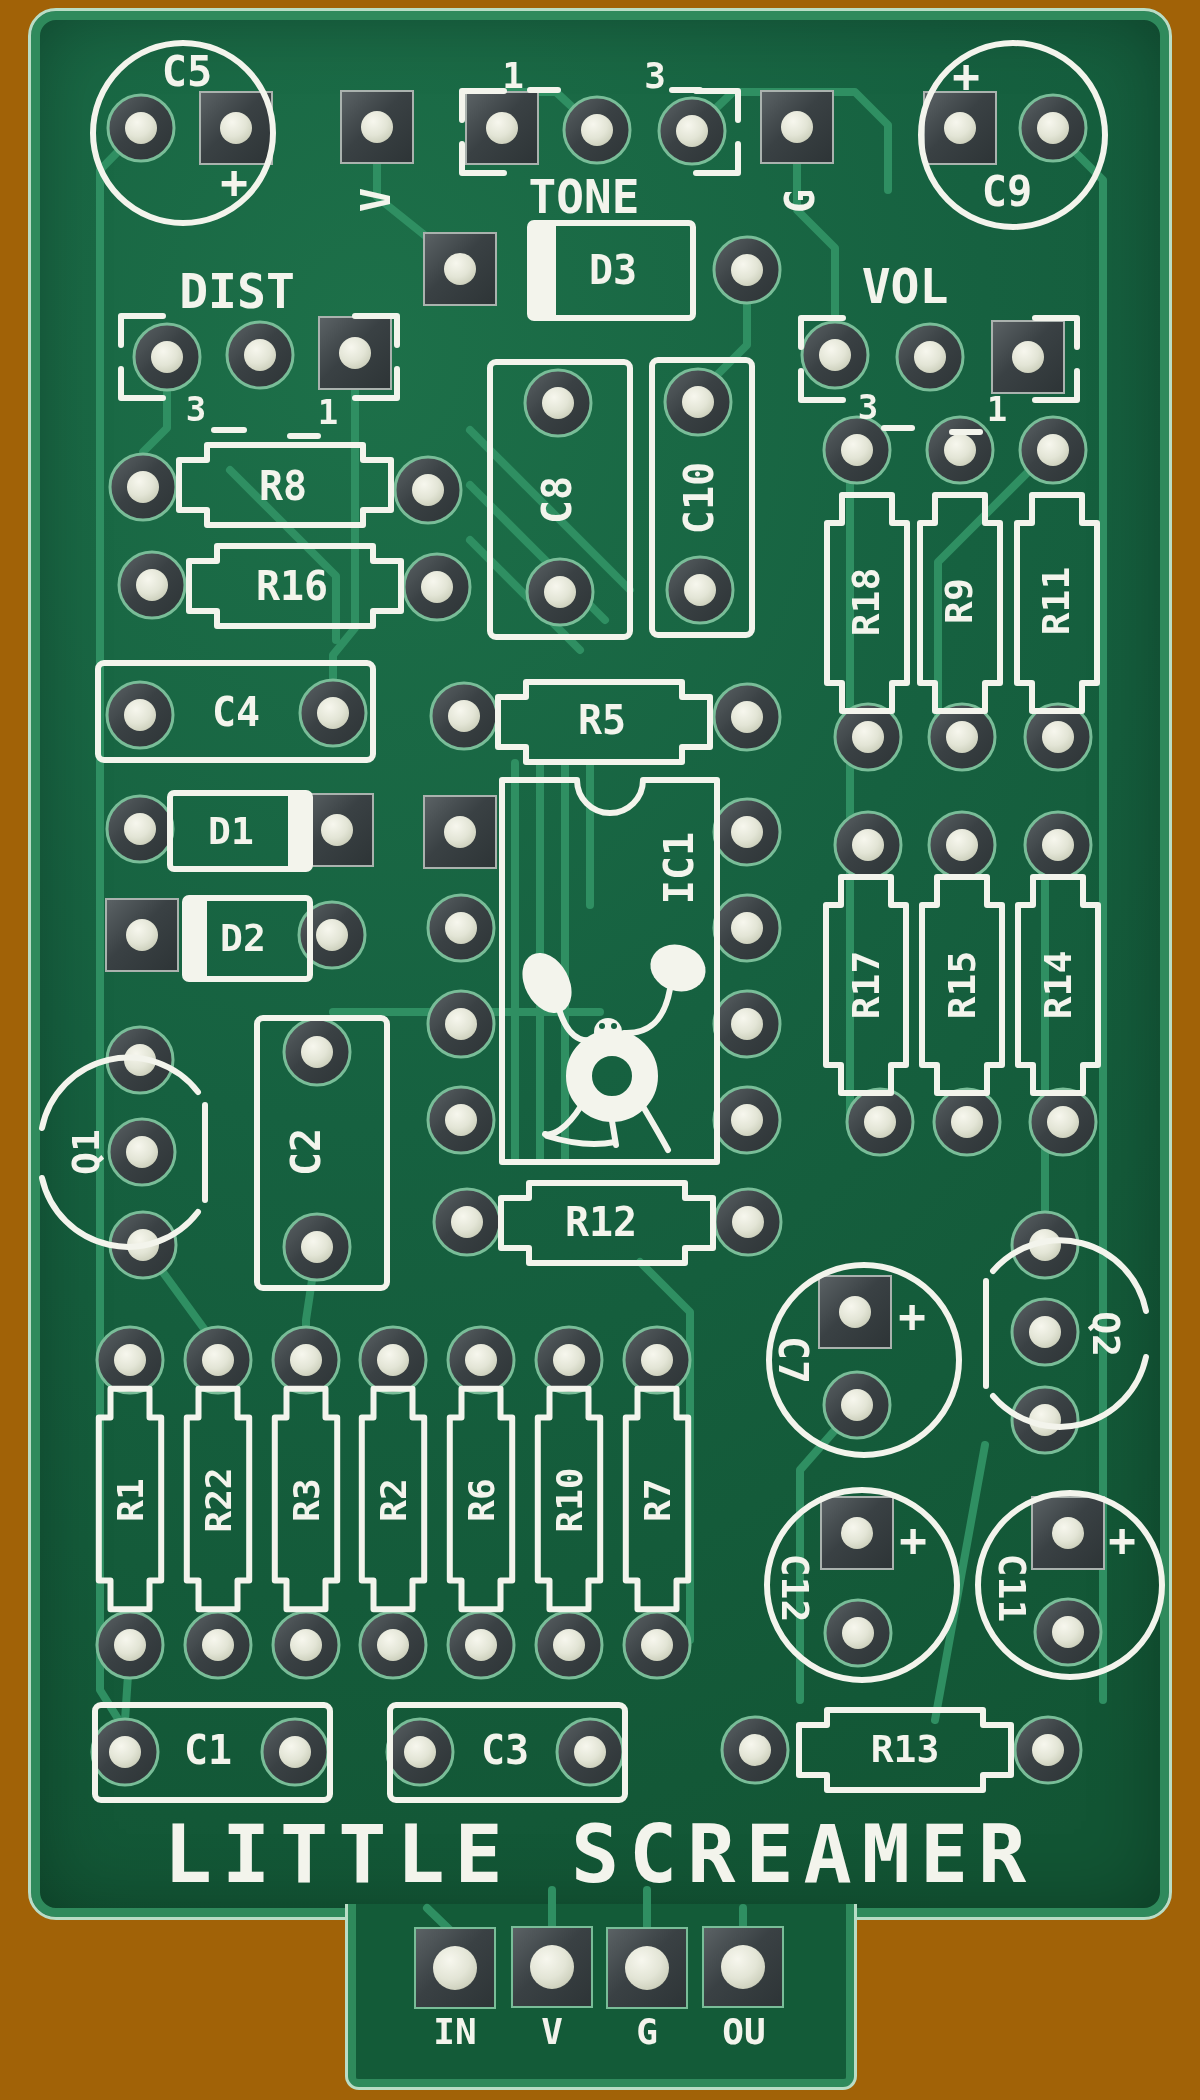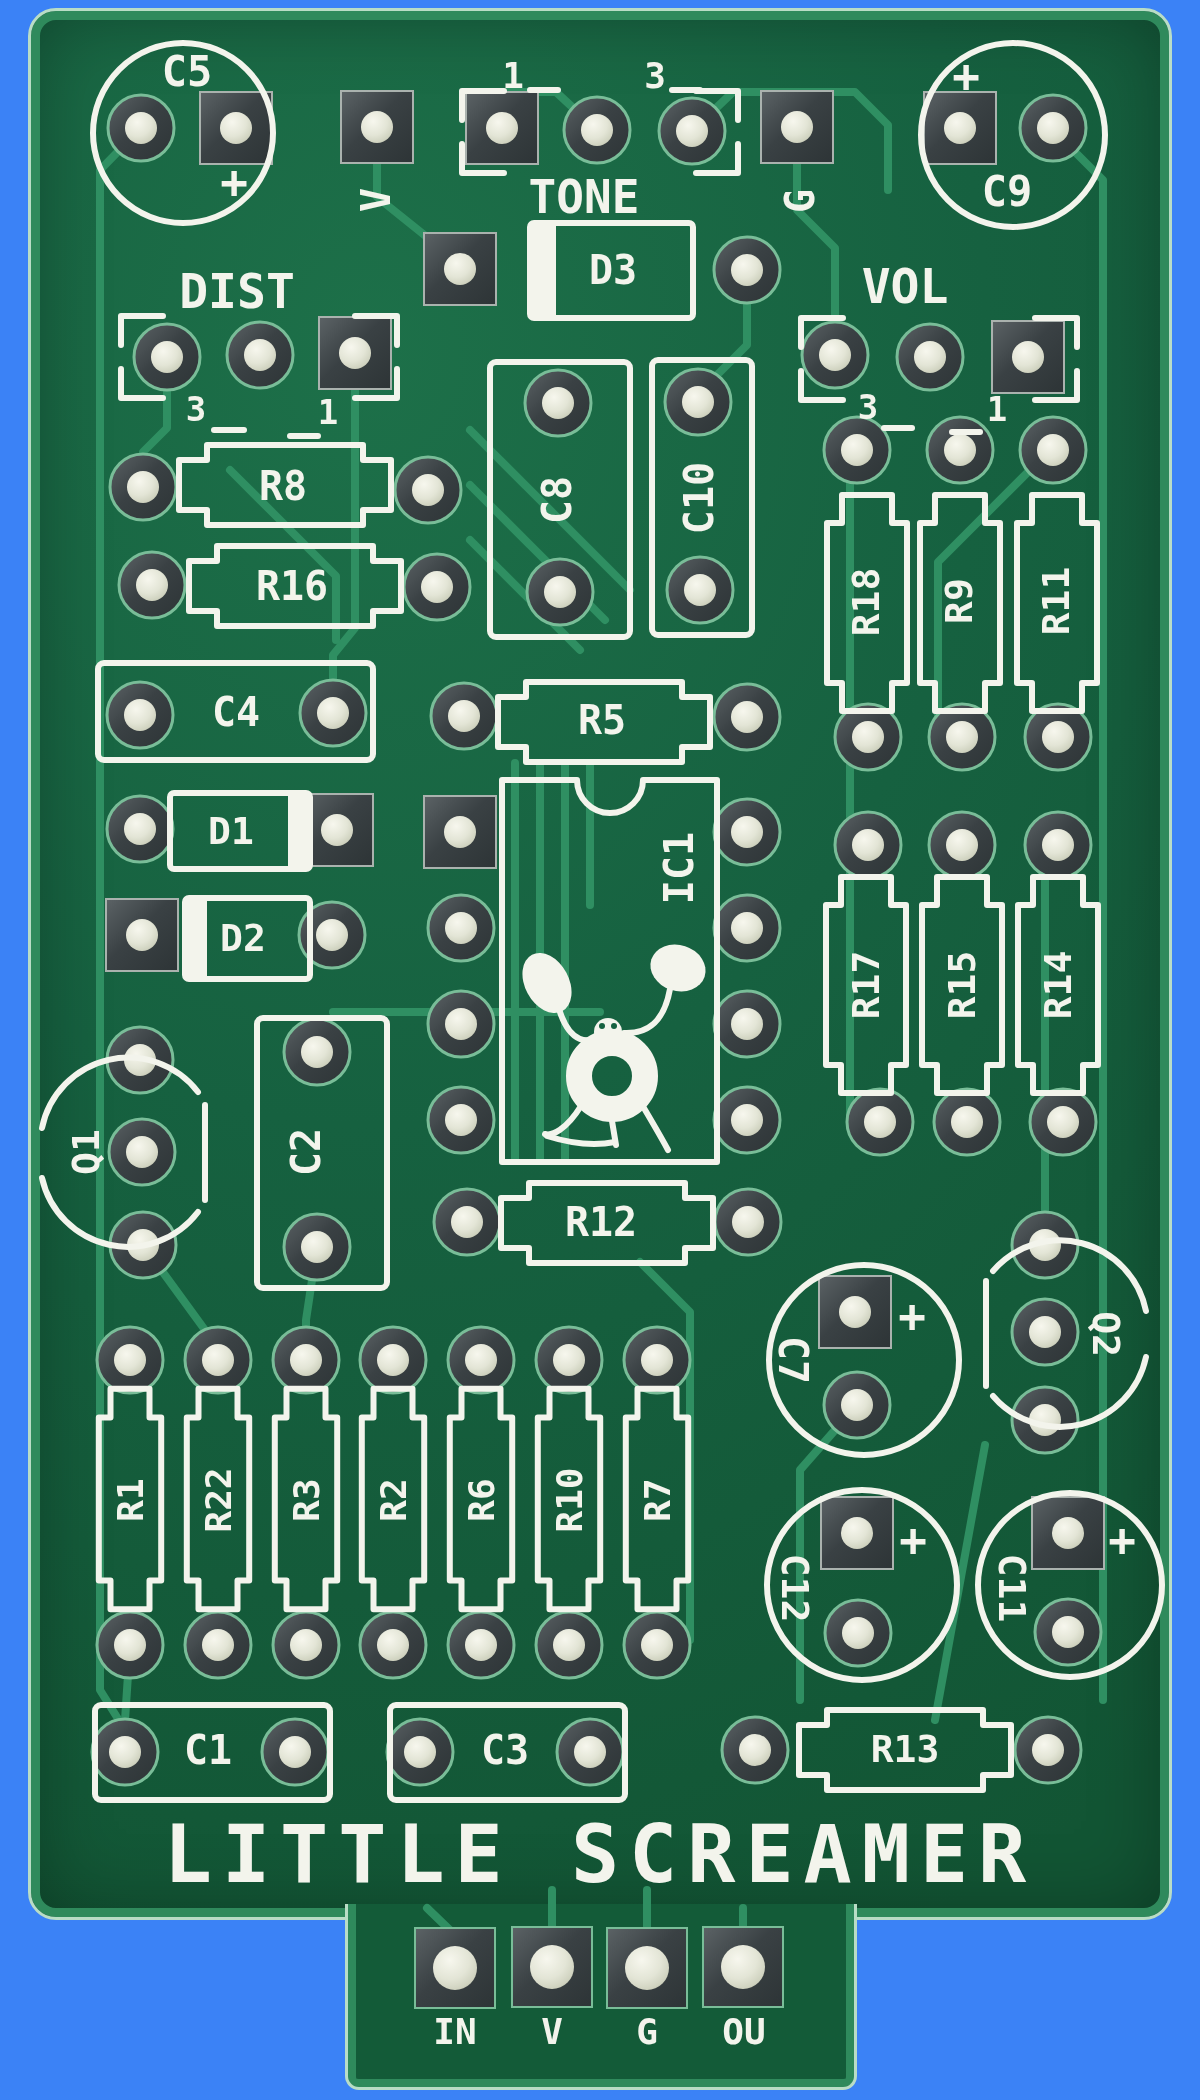--- a/index.html
+++ b/index.html
@@ -1,16 +1,16 @@
 <!DOCTYPE html>
 <html><head>
 <meta charset="utf-8">
 <style>
   html,body{margin:0;padding:0;background:#ffffff;}
-  #stage{position:relative;width:1200px;height:2100px;background:#3b82f6;overflow:hidden;
+  #stage{position:relative;width:1200px;height:2100px;background:#a16207;overflow:hidden;
          font-family:"DejaVu Sans Mono",monospace;}
   #board{position:absolute;left:28px;top:8px;width:1144px;height:1912px;box-sizing:border-box;
          background:radial-gradient(120% 90% at 30% 18%, #1d7049 0%, #166140 45%, #125534 100%);
          border:3px solid #b9ddc6;border-radius:28px;
          box-shadow:inset 0 0 0 9px #2f8a5c, inset 0 0 80px rgba(0,0,0,.33);z-index:1;}
   #tab{position:absolute;left:345px;top:1904px;width:512px;height:186px;box-sizing:border-box;
        background:#135b38;border:3px solid #b9ddc6;border-top:none;border-radius:0 0 14px 14px;
        box-shadow:inset 8px 0 0 #2f8a5c, inset -8px 0 0 #2f8a5c, inset 0 -8px 0 #2f8a5c;z-index:2;}
   #art{position:absolute;left:0;top:0;z-index:5;}
   .trace{stroke:#2f8f62;stroke-width:8;fill:none;stroke-linecap:round;stroke-linejoin:round;}

